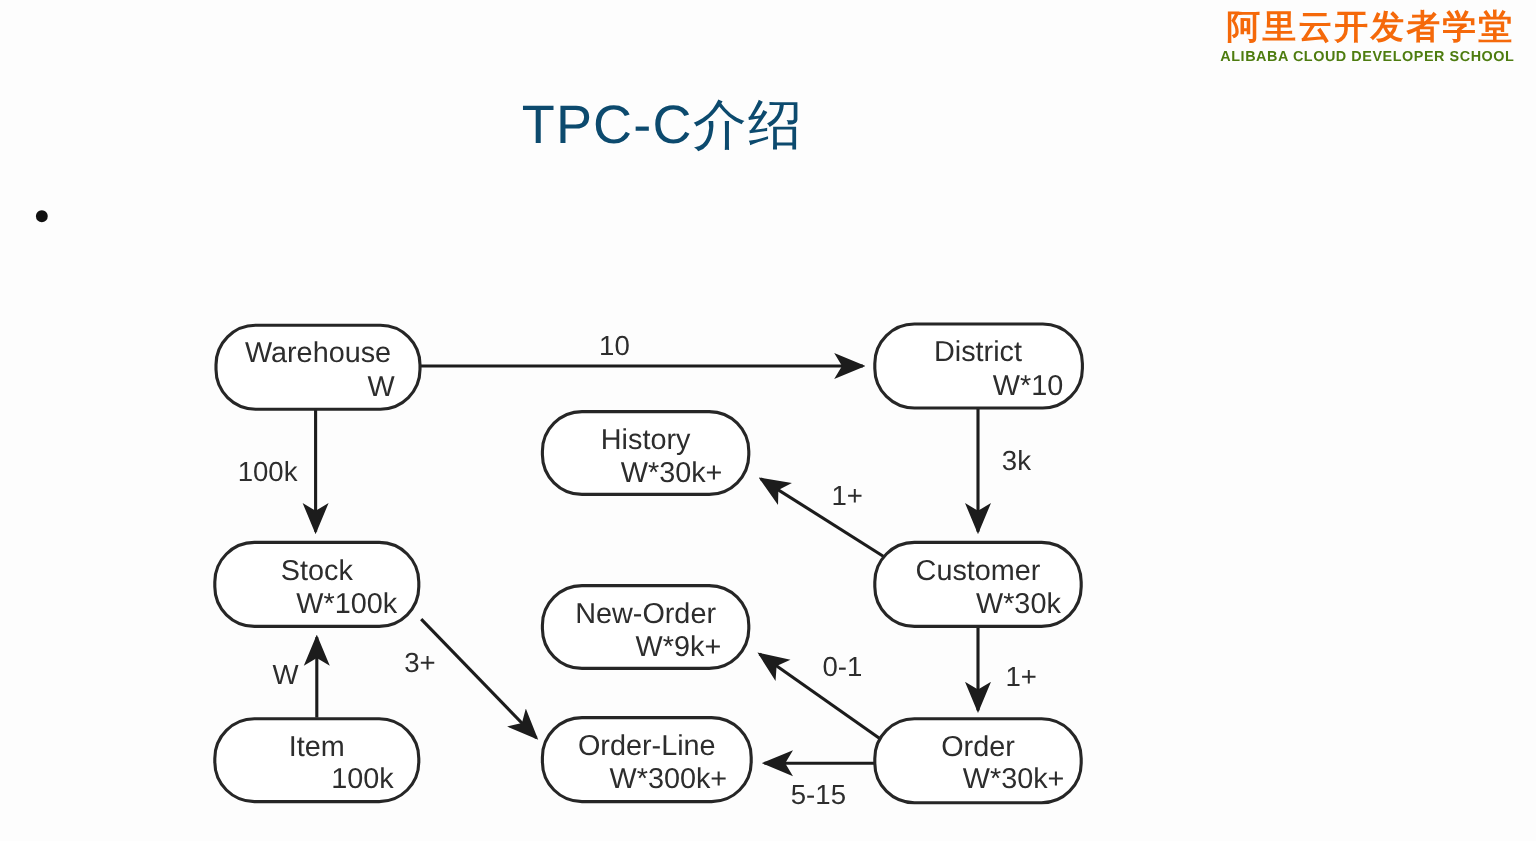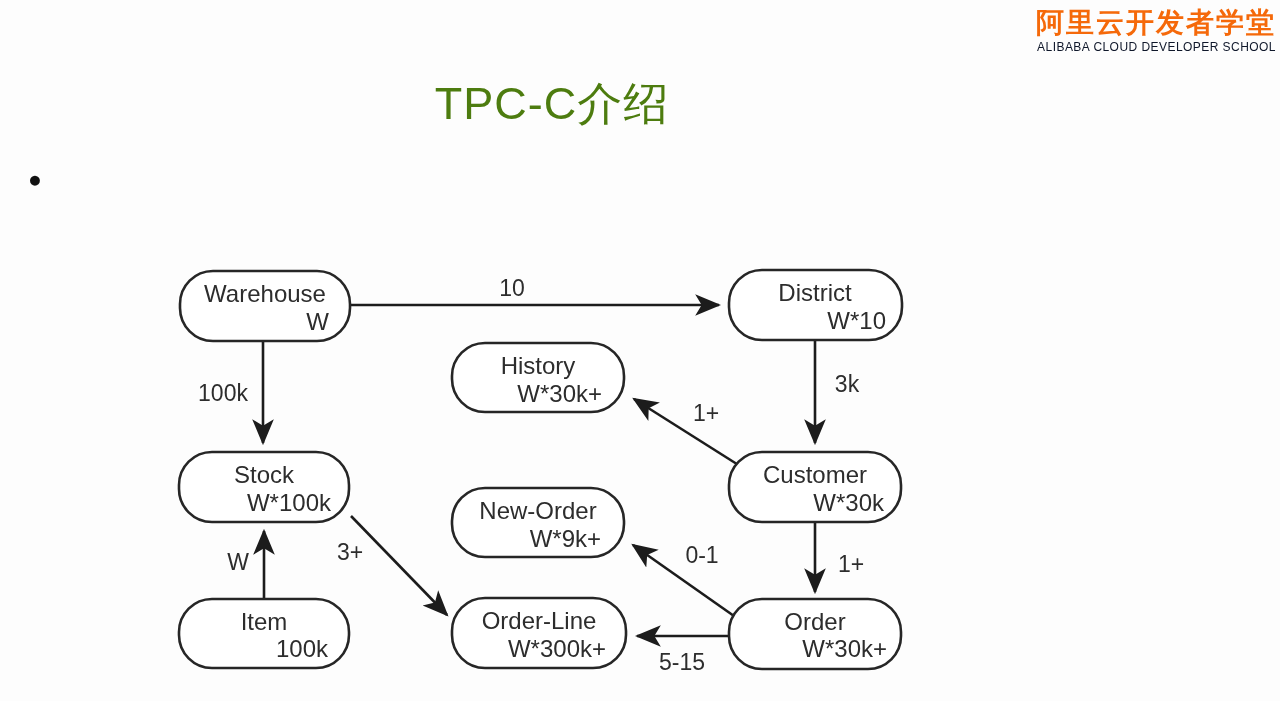--- a/index.html
+++ b/index.html
@@ -7,35 +7,35 @@
   body {
     font-family:"Liberation Sans", sans-serif;
     background:#fdfdfd;
     position:relative;
     overflow:hidden;
     color:#212121;
   }
   .slide { position:absolute; inset:0; }
 
   
-  .logo { position:absolute; top:7px; right:4px; text-align:right;margin-left:24px; }
+  .logo { position:absolute; top:7px; right:18px; text-align:right;margin-left:24px; }
   .logo-cn {
     color:#F5690A; font-weight:bold; font-size:28px;
     letter-spacing:2px; line-height:1.15; white-space:nowrap;
   }
   .logo-en {
-    color:#0f172a; font-weight:normal; font-size:12px;
+    color:#4d7c0f; font-weight:bold; font-size:12px;
     letter-spacing:0.45px; margin-top:1px; white-space:nowrap;
   }
 
   
   .title {
     position:absolute; top:74px; left:0; width:1104px;
     text-align:center; font-size:45px; font-weight:500;
-    color:#4d7c0f; letter-spacing:1px;
+    color:#0c4a6e; letter-spacing:1px;
   }
 
   
   .bullet {
     position:absolute; top:166px; left:28px;
     display:flex; align-items:center;
     font-size:31px; color:#212121;
   }
   .bullet-dot { font-size:23px; width:50px; color:#111; }
   .bullet-text { letter-spacing:0.5px; }

